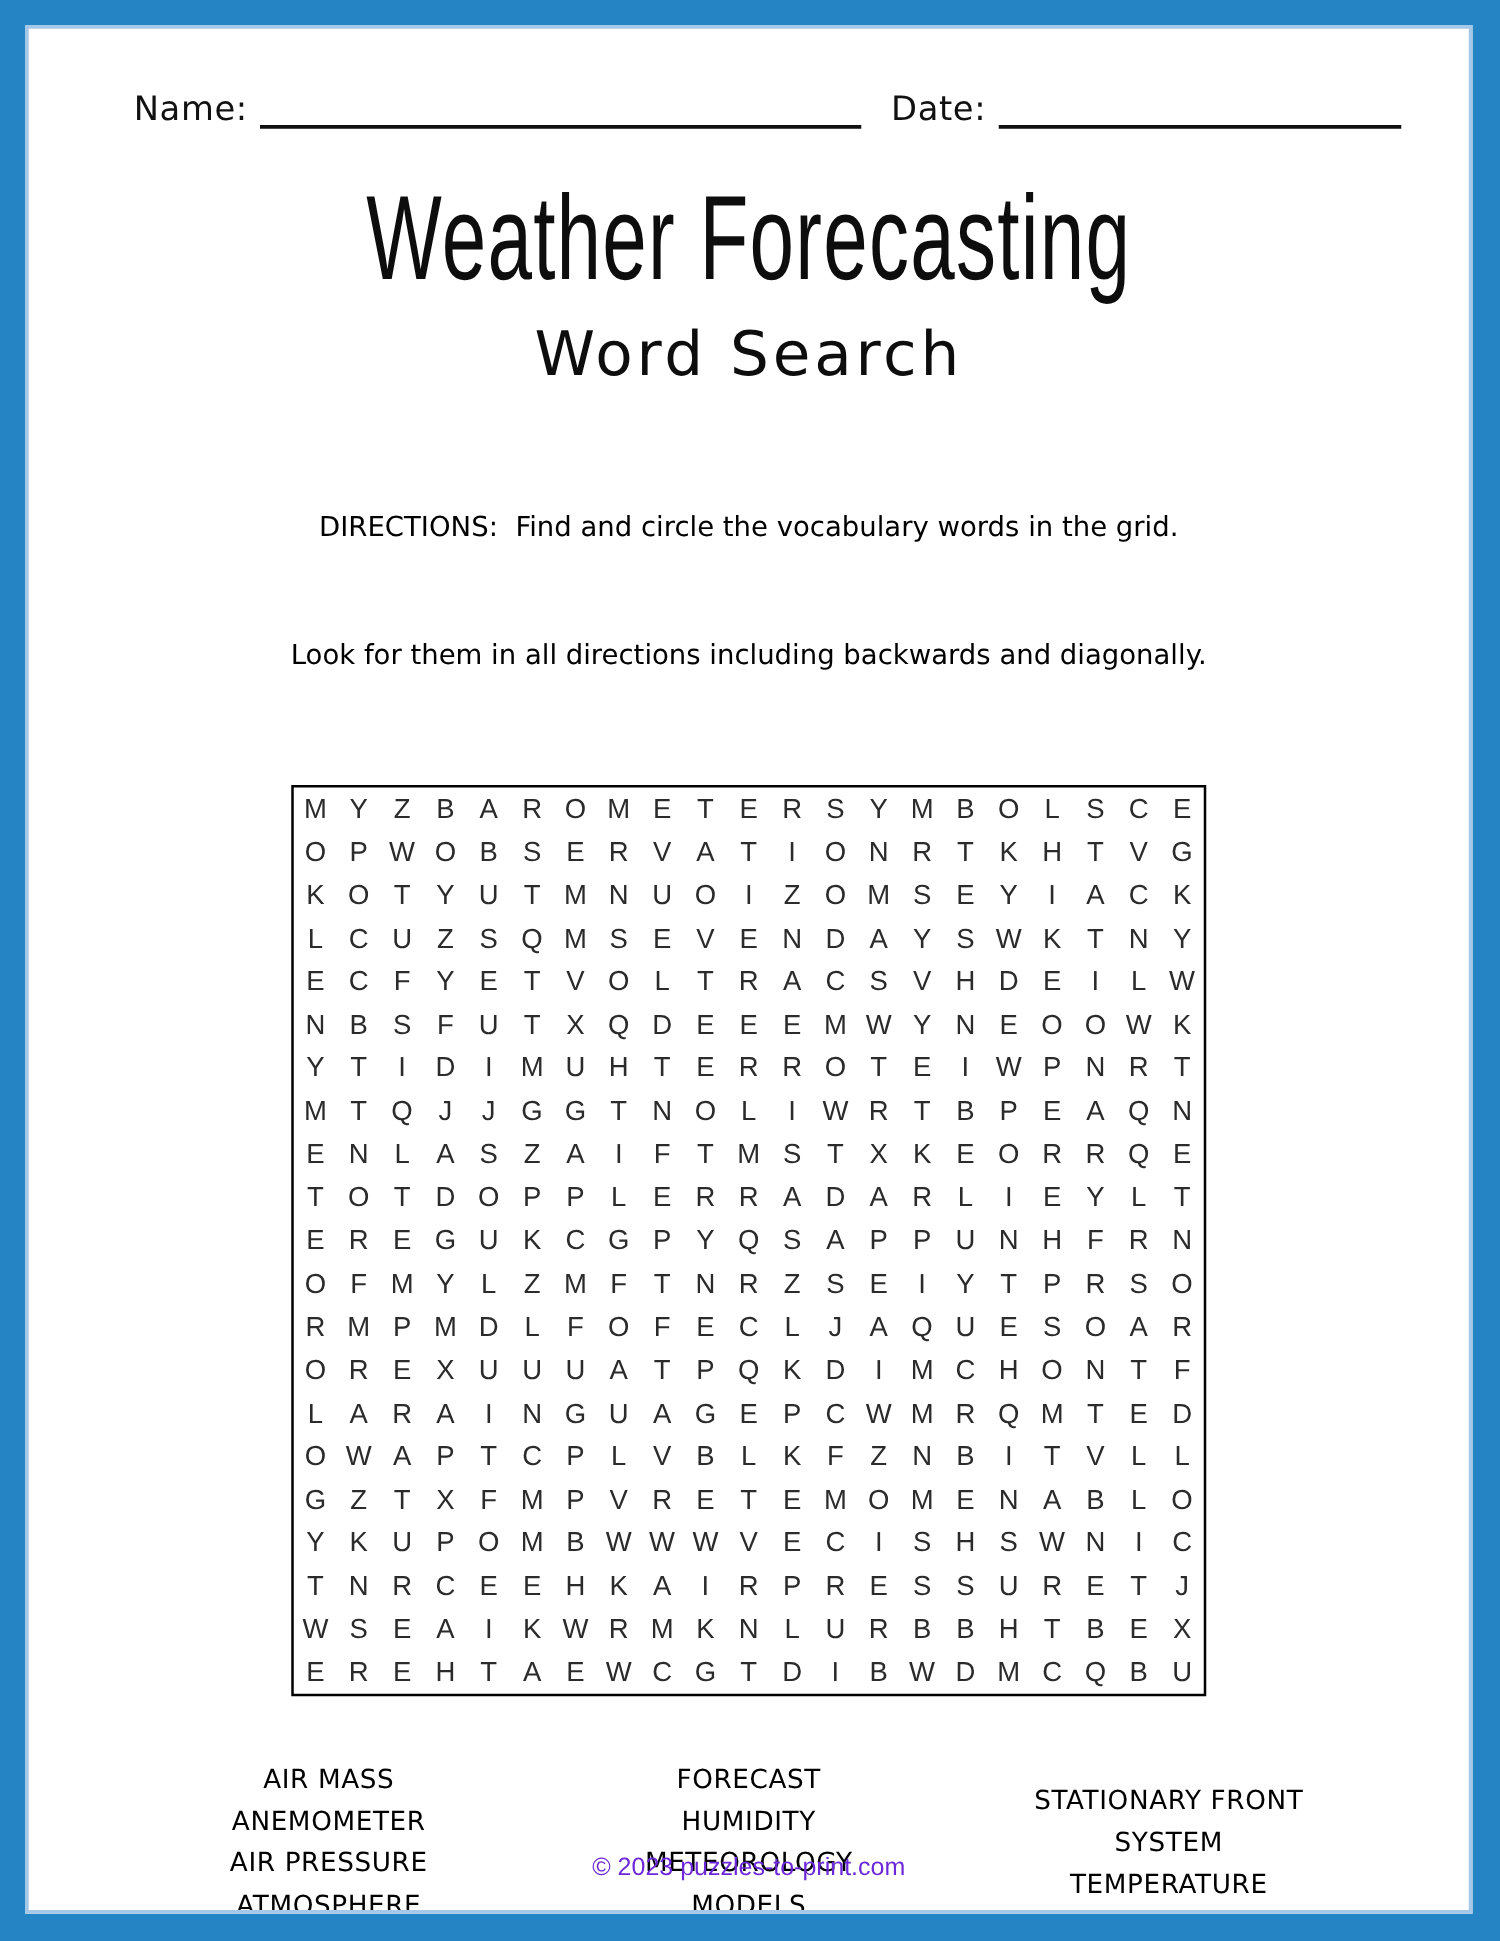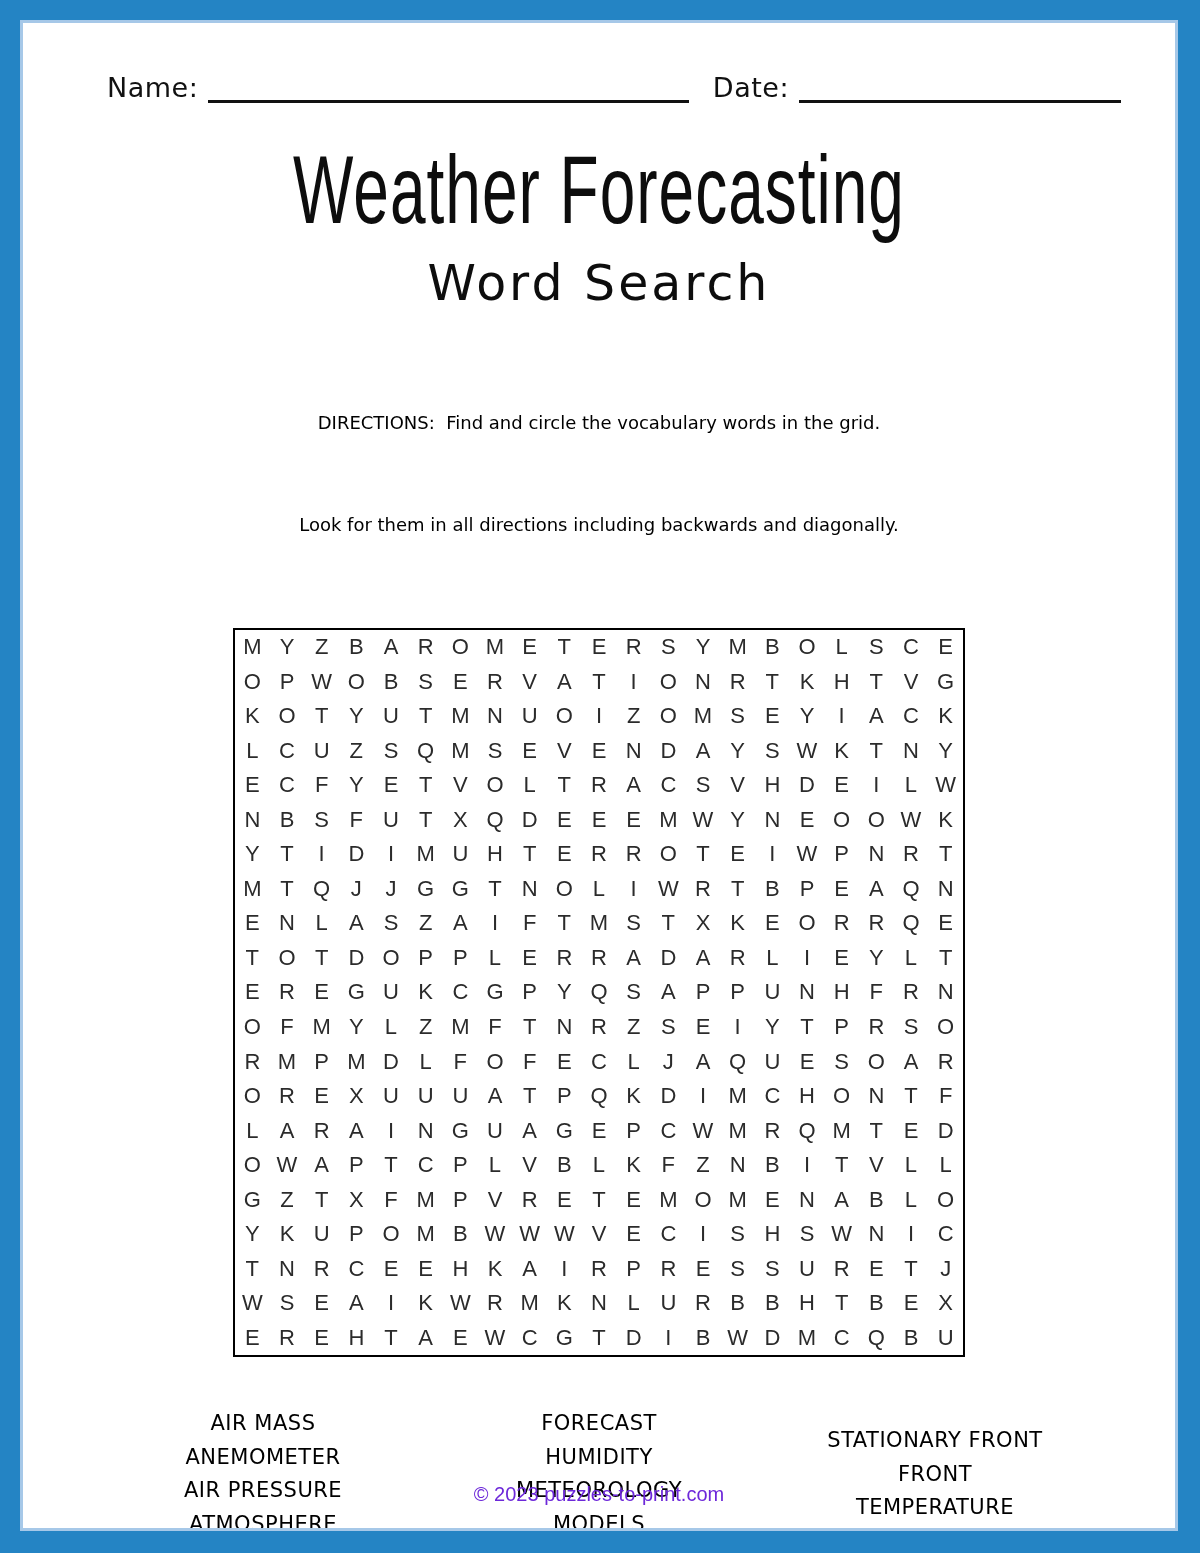--- a/index.html
+++ b/index.html
@@ -59,21 +59,21 @@
     text-align: center;
     margin-top: 14px;
     font-size: 49px;
     letter-spacing: 3px;
     color: #0d0d0d;
   }
   
   .directions {
     margin-top: 26px;
     text-align: center;
-    font-size: 18px;
+    font-size: 22px;
     line-height: 34px;
     white-space: pre-wrap;
     color: #000;
   }
   
   .grid-box {
     margin: 18px auto 0 auto;
     width: 732px;
     height: 729px;
     border: 2px solid #000;
@@ -591,20 +591,20 @@
         <div class="word-item">ATMOSPHERE</div>
       </div>
     <div class="word-col">
         <div class="word-item">FORECAST</div>
         <div class="word-item">HUMIDITY</div>
         <div class="word-item">METEOROLOGY</div>
         <div class="word-item">MODELS</div>
       </div>
     <div class="word-col offset-half">
         <div class="word-item">STATIONARY FRONT</div>
-        <div class="word-item">FRONT</div>
+        <div class="word-item">SYSTEM</div>
         <div class="word-item">TEMPERATURE</div>
       </div>
   </div>
 
   <div class="footer">© 2023 puzzles-to-print.com</div>
 
 </div>
 
 </body></html>

